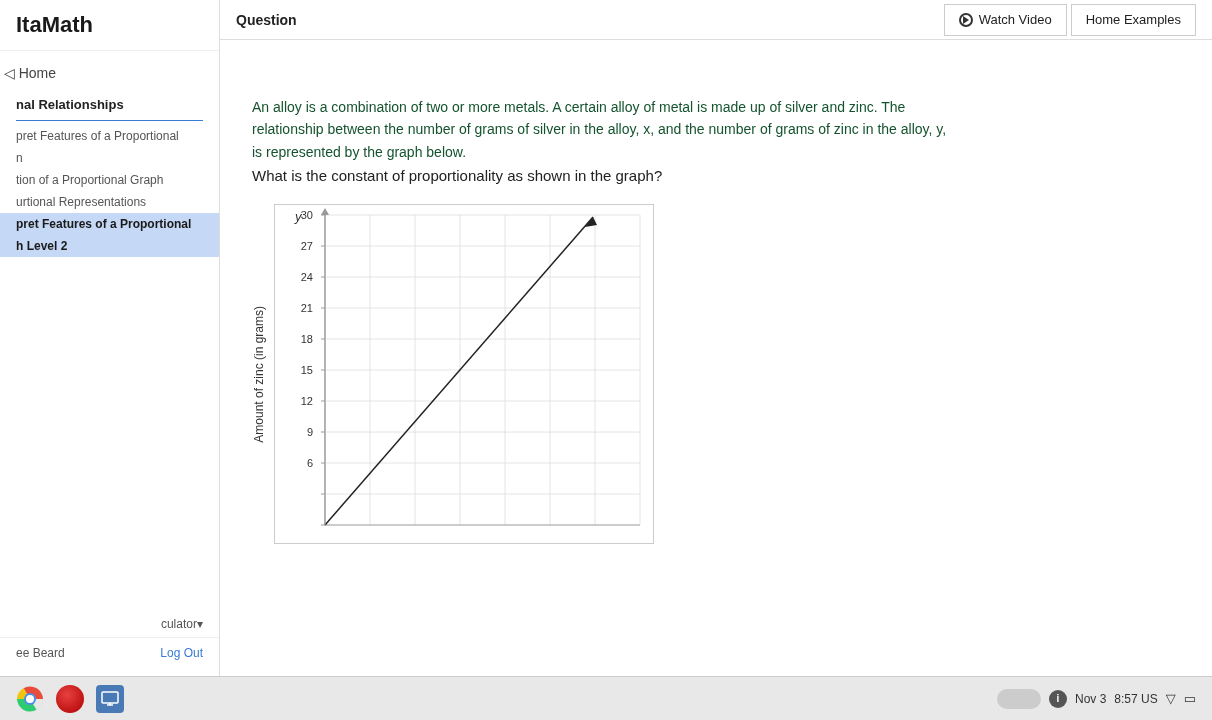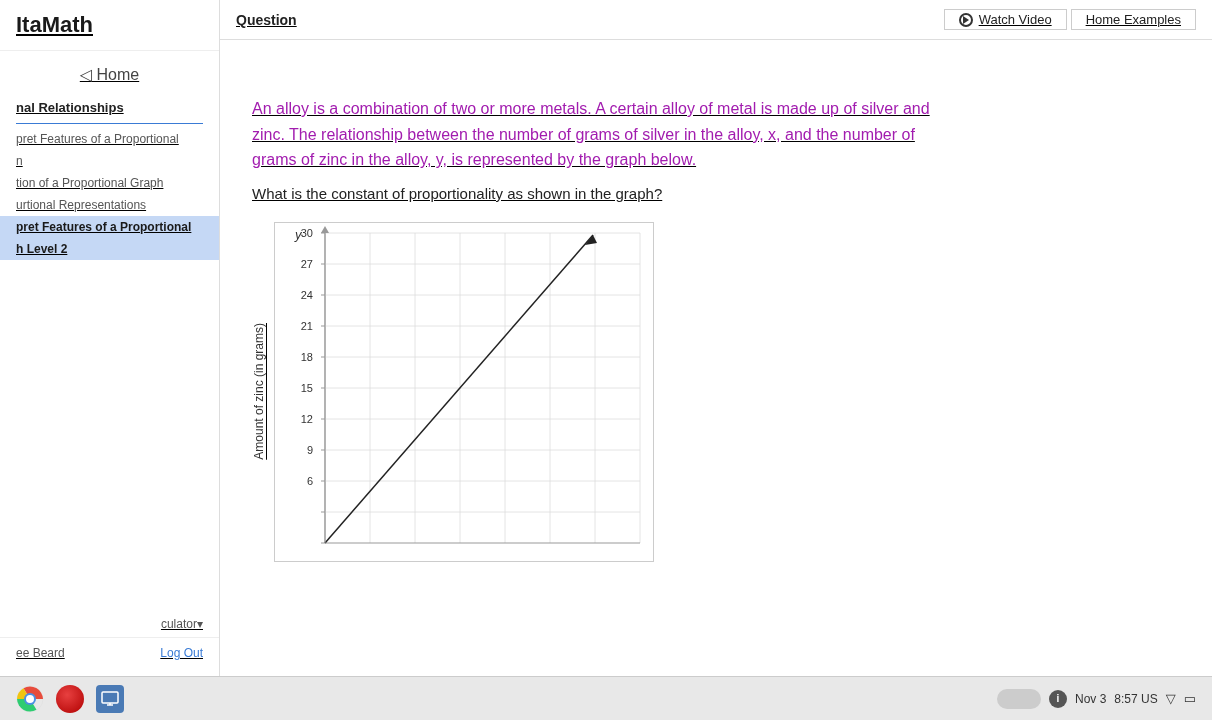--- a/index.html
+++ b/index.html
@@ -12,21 +12,20 @@
       display: flex;
       flex-direction: column;
     }
 
     
     .browser-area {
       display: flex;
       flex: 1;
       background: #fff;
       overflow: hidden;
-      text-decoration: underline;
     }
 
     
     .sidebar {
       width: 220px;
       min-width: 220px;
       background: #fff;
       border-right: 1px solid #ddd;
       display: flex;
       flex-direction: column;
@@ -43,25 +42,24 @@
     }
 
     .sidebar-nav {
       display: flex;
       flex-direction: column;
       padding: 8px 0;
       flex: 1;
     }
 
     .sidebar-nav-item {
-      padding: 6px 24px;
-      font-size: 16px;
+      padding: 6px 4px;
+      font-size: 14px;
       color: #444;
       cursor: pointer;
-      text-align: center;
     }
 
     .sidebar-section-title {
       padding: 10px 16px 4px 16px;
       font-size: 13px;
       font-weight: bold;
       color: #222;
     }
 
     .sidebar-sub-item {
@@ -145,21 +143,21 @@
       display: flex;
       align-items: center;
       gap: 6px;
       padding: 6px 14px;
       border: 1px solid #ccc;
       background: #fff;
       font-size: 13px;
       color: #222;
       cursor: pointer;
       margin-left: 4px;
-      height: 21px;
+      height: 32px;
     }
 
     .play-circle {
       width: 14px;
       height: 14px;
       border-radius: 50%;
       border: 2px solid #333;
       display: inline-flex;
       align-items: center;
       justify-content: center;
@@ -176,24 +174,24 @@
 
     
     .question-body {
       flex: 1;
       padding: 24px 32px;
       overflow-y: auto;
       background: #fff;
     }
 
     .question-text {
-      font-size: 16px;
-      color: #a21caf;
+      font-size: 14px;
+      color: #14532d;
       line-height: 1.6;
-      margin-bottom: 12px;
+      margin-bottom: 4px;
       max-width: 700px;
     }
 
     .question-prompt {
       font-size: 15px;
       color: #222;
       margin-bottom: 20px;
       text-align: left;
     }
 

